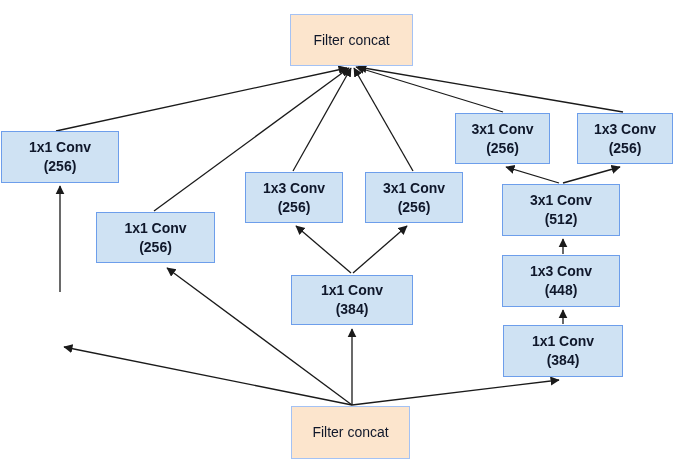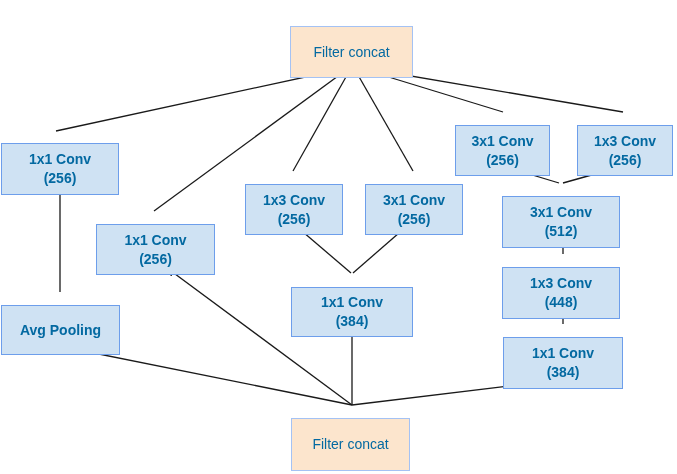--- a/index.html
+++ b/index.html
@@ -9,21 +9,21 @@
     background:#ffffff;
     font-family:"Liberation Sans", sans-serif;
     overflow:hidden;
   }
   #edges { position:absolute; left:0; top:0; width:677px; height:474px; }
   .node {
     position:absolute;
     display:flex; align-items:center; justify-content:center;
     box-sizing:border-box;
     text-align:center;
-    font-size:14px; line-height:19px; color:#0369a1;margin-top:12px;
+    font-size:14px; line-height:19px; color:#0f172a;
   }
   .node span { white-space:pre-line; }
   .conv   { background:#cfe2f3; border:1.5px solid #6d9eeb;font-weight:bold; }
   .concat { background:#fce5cd; border:1.5px solid #a4c2f4; }
   line { stroke:#1a1a1a; stroke-width:1.3; }
 </style>
 </head>
 <body>
 
 <div id="canvas">
@@ -105,21 +105,18 @@
   <div class="node conv" style="left:502px; top:255px; width:118px; height:52px;">
     <span>1x3 Conv
 (448)</span>
   </div>
 
   <div class="node conv" style="left:503px; top:325px; width:120px; height:52px;">
     <span>1x1 Conv
 (384)</span>
   </div>
 
-  <div class="node conv" style="left:1px; top:293px; width:119px; height:50px;">
-    <span>Avg Pooling</span>
-  </div>
 
   <div class="node concat" style="left:291px; top:406px; width:119px; height:53px;">
     <span>Filter concat</span>
   </div>
 
 </div>
 
 </body></html>

